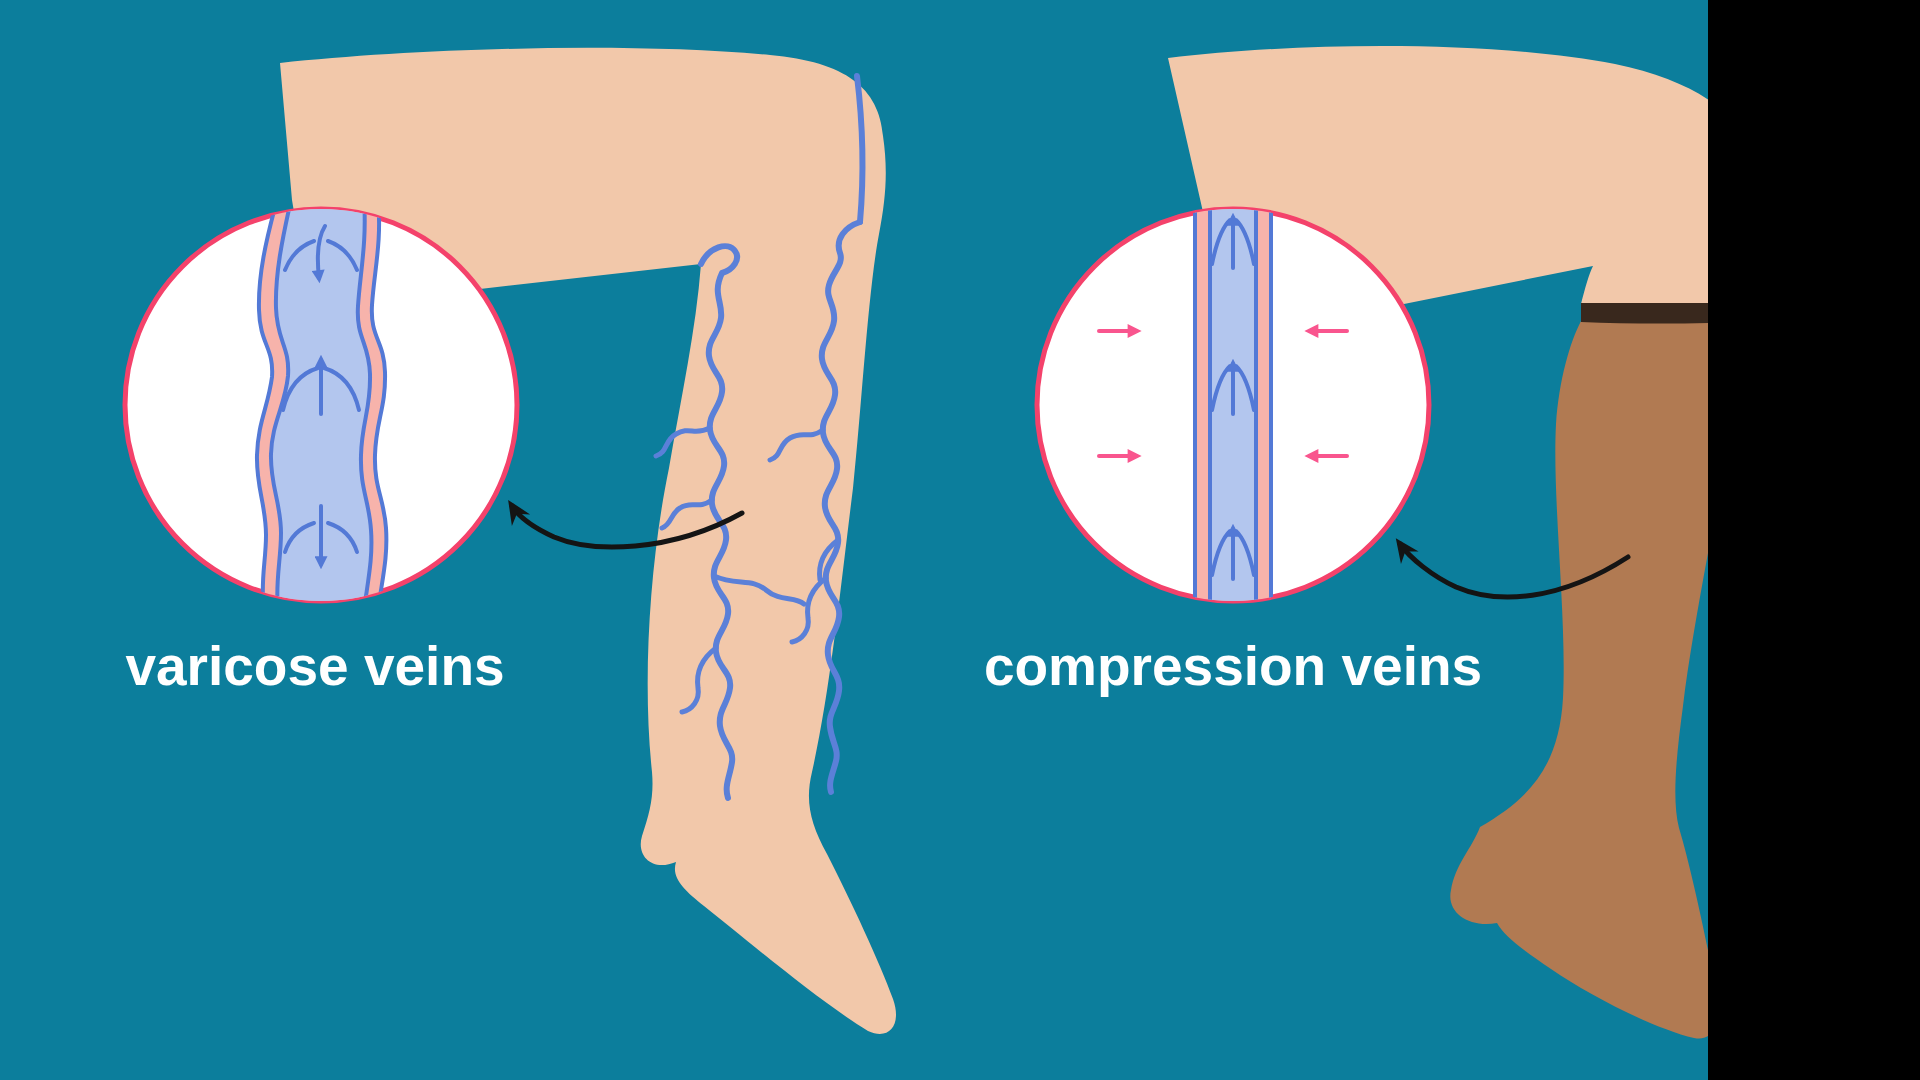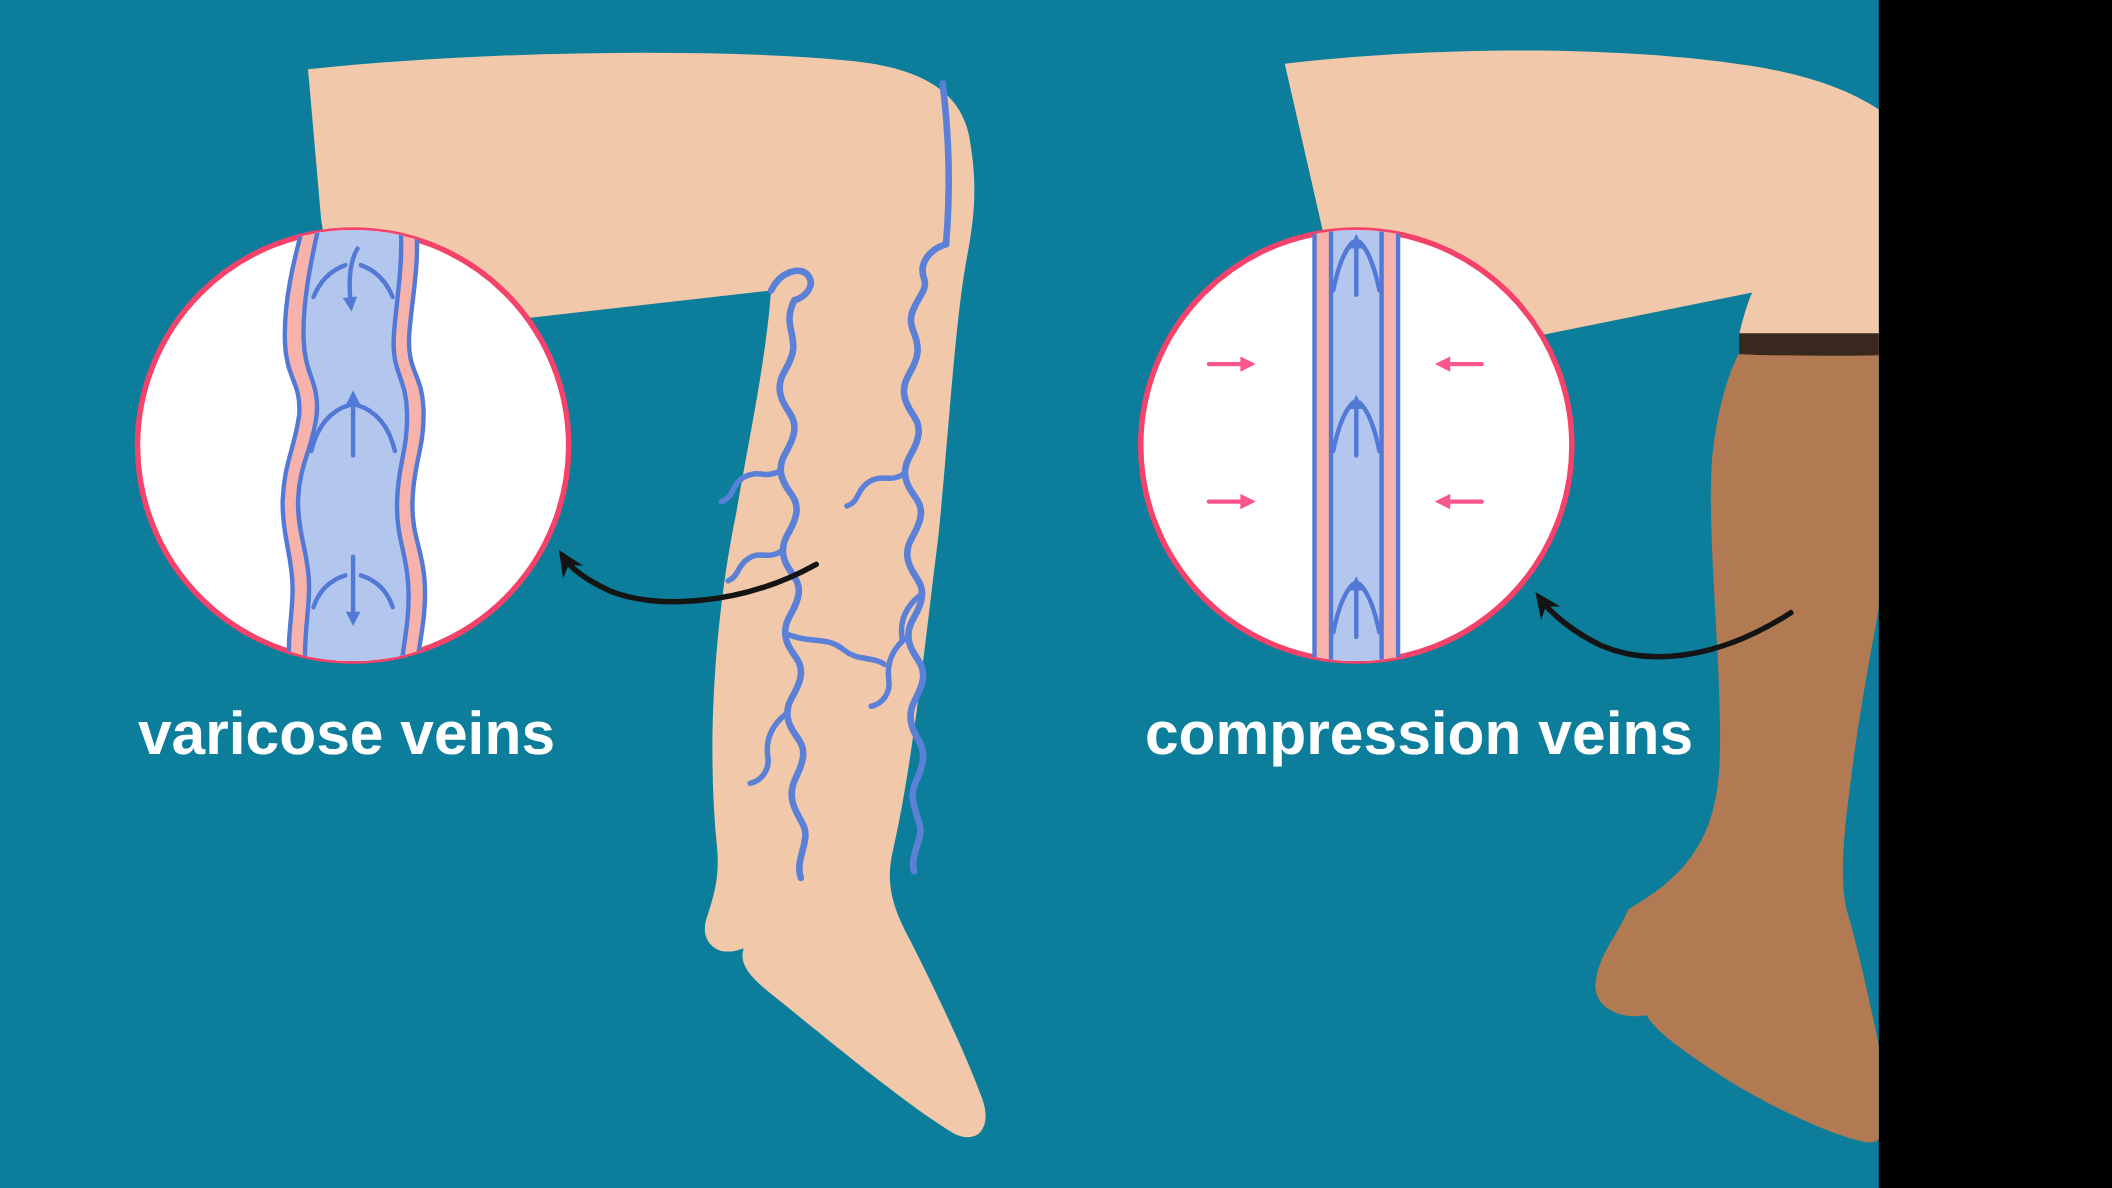--- a/index.html
+++ b/index.html
@@ -25,21 +25,21 @@
   .skinvein{stroke:var(--skinVein);stroke-width:6;fill:none;stroke-linecap:round;stroke-linejoin:round;}
   .twig{stroke-width:5;}
   .pinkArrow{stroke:var(--pink);stroke-width:4;fill:none;stroke-linecap:round;}
   .callout{stroke:var(--black);stroke-width:5;fill:none;stroke-linecap:round;}
   .label{
     position:absolute;transform:translateX(-50%);
     color:var(--labelText);font-size:55px;font-weight:700;letter-spacing:0;
     white-space:nowrap;top:634px;
   }
   .label-left{left:315px;}
-  .label-right{left:1290px;}
+  .label-right{left:1233px;}
 </style>
 </head>
 <body>
 
 <div class="stage">
   <svg viewBox="0 0 1920 1080">
     <defs>
       <marker id="mBlue" viewBox="0 0 10 10" refX="6" refY="5" markerWidth="15" markerHeight="13" markerUnits="userSpaceOnUse" orient="auto">
         <path d="M0,0 L10,5 L0,10 Z" fill="var(--outline)"></path>
       </marker>

